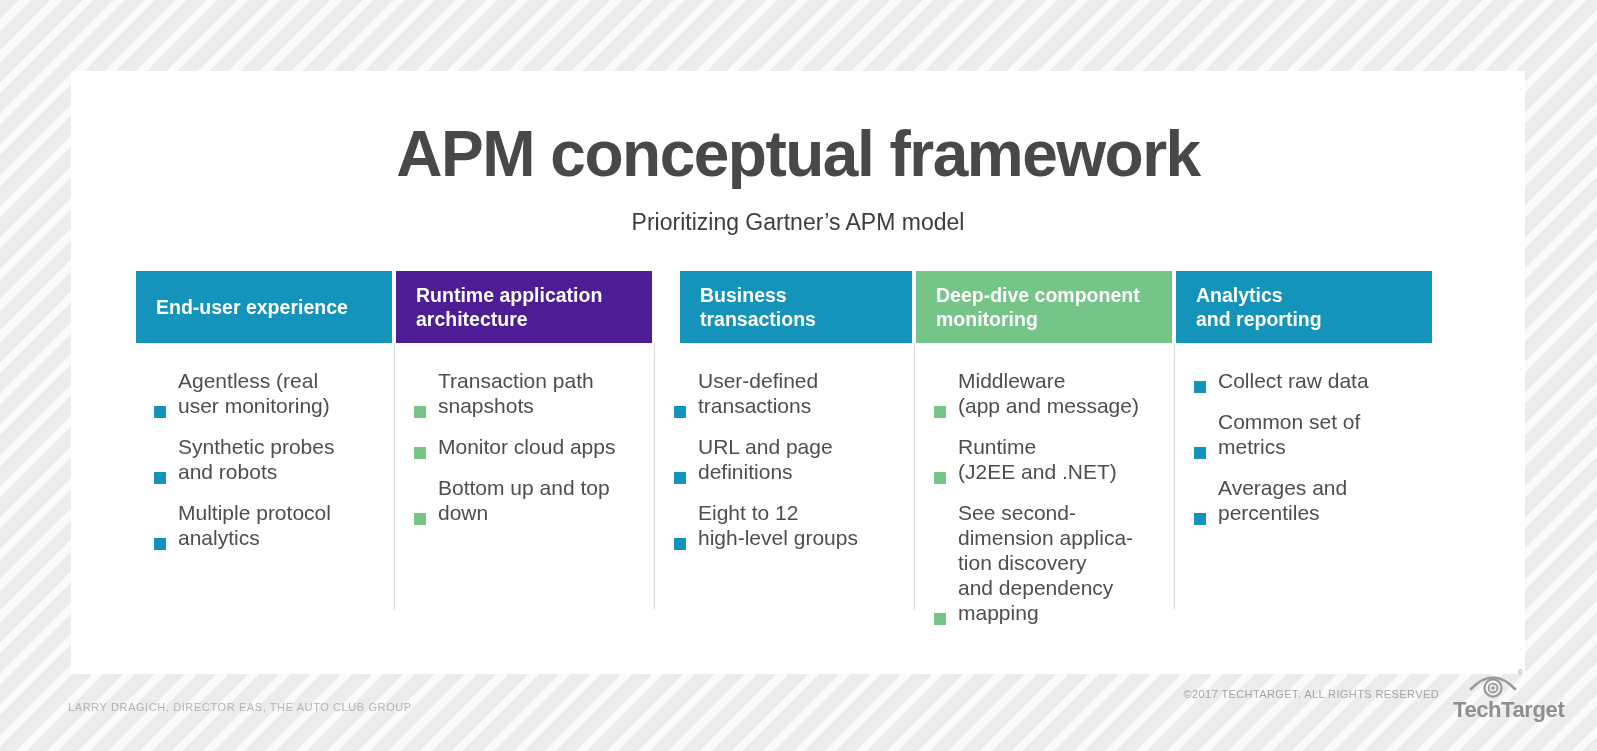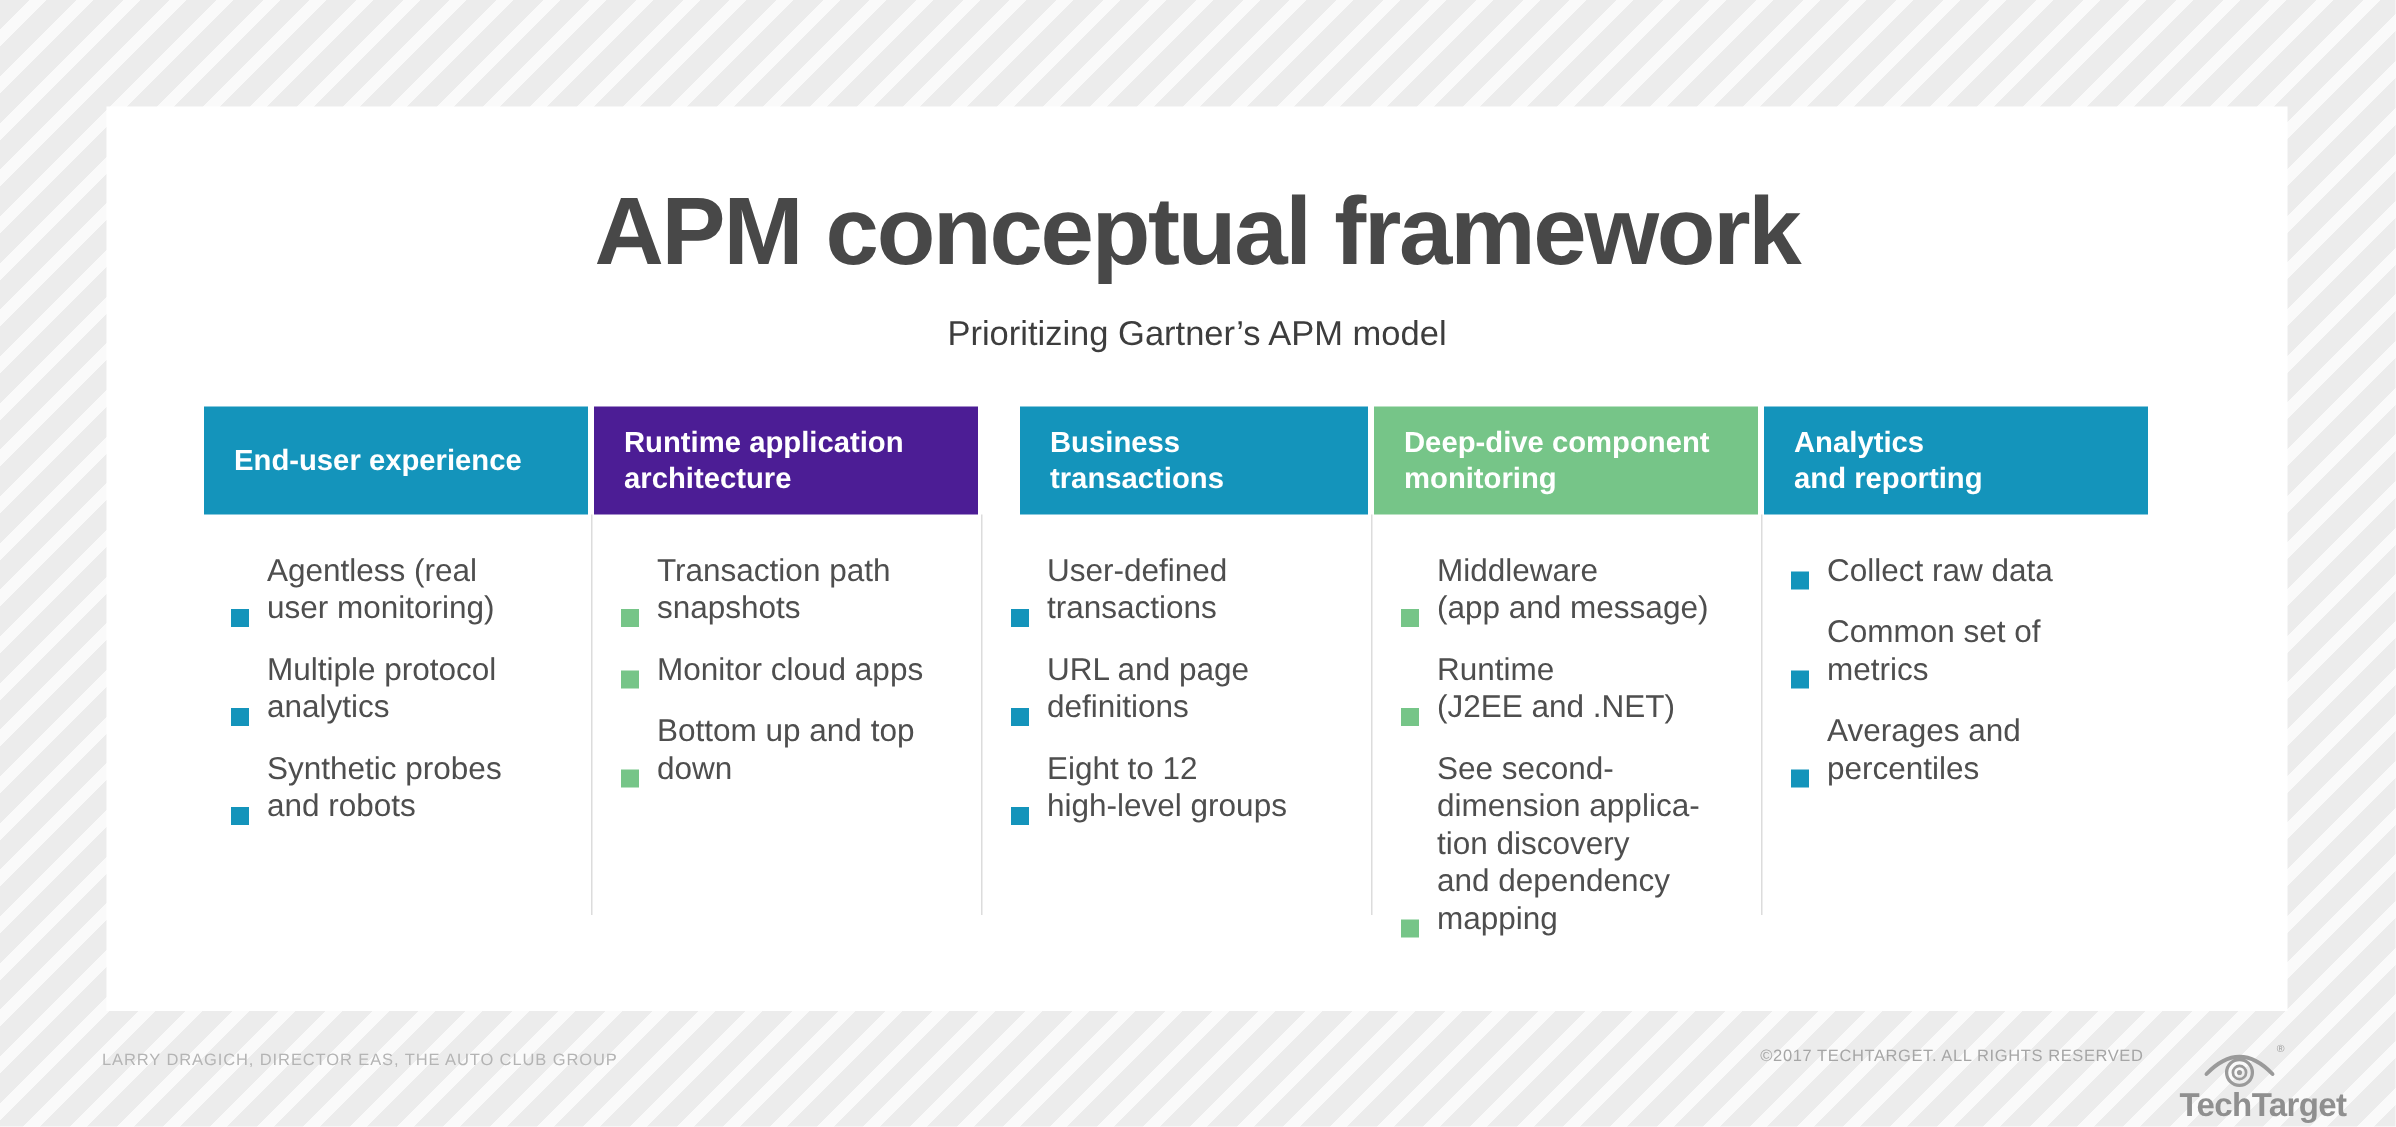--- a/index.html
+++ b/index.html
@@ -80,24 +80,24 @@
   }
   .footer-left {
     position: absolute;
     left: 68px; top: 701px;
     font-size: 11px;
     letter-spacing: 0.6px;
     color: #b4b4b4;
   }
   .footer-right {
     position: absolute;
-    right: 64px; top: 698px;
-    display: flex;
-    align-items: flex-start;
-    gap: 24px;
+    right: 64px; top: 671px;
+    display: flex;
+    align-items: center;
+    gap: 14px;
   }
   .copyright {
     font-size: 11px;
     letter-spacing: 0.4px;
     color: #a6a6a6;
     padding-bottom: 7px;
   }
   .logo { position: relative; text-align: center; width: 80px; }
   .logo-mark { display: block; margin: 0 auto; }
   .logo-text {
@@ -125,27 +125,27 @@
   <div class="column">
     <div class="col-header" style="background: rgb(20, 148, 187);">End-user experience</div>
     <div class="col-list">
           <div class="item">
             <span class="bullet" style="background: rgb(20, 148, 187);"></span>
             <span class="item-text">Agentless (real
 user monitoring)</span>
           </div>
           <div class="item">
             <span class="bullet" style="background: rgb(20, 148, 187);"></span>
+            <span class="item-text">Synthetic probes
+and robots</span>
+          </div>
+          <div class="item">
+            <span class="bullet" style="background: rgb(20, 148, 187);"></span>
             <span class="item-text">Multiple protocol
 analytics</span>
-          </div>
-          <div class="item">
-            <span class="bullet" style="background: rgb(20, 148, 187);"></span>
-            <span class="item-text">Synthetic probes
-and robots</span>
           </div>
         </div>
   </div>
 <div class="divider" style="left: 258px; background: rgb(220, 220, 220);"></div>
   <div class="column">
     <div class="col-header" style="background: #4c1d95;">Runtime application
 architecture</div>
     <div class="col-list">
           <div class="item">
             <span class="bullet" style="background: rgb(118, 197, 136);"></span>

